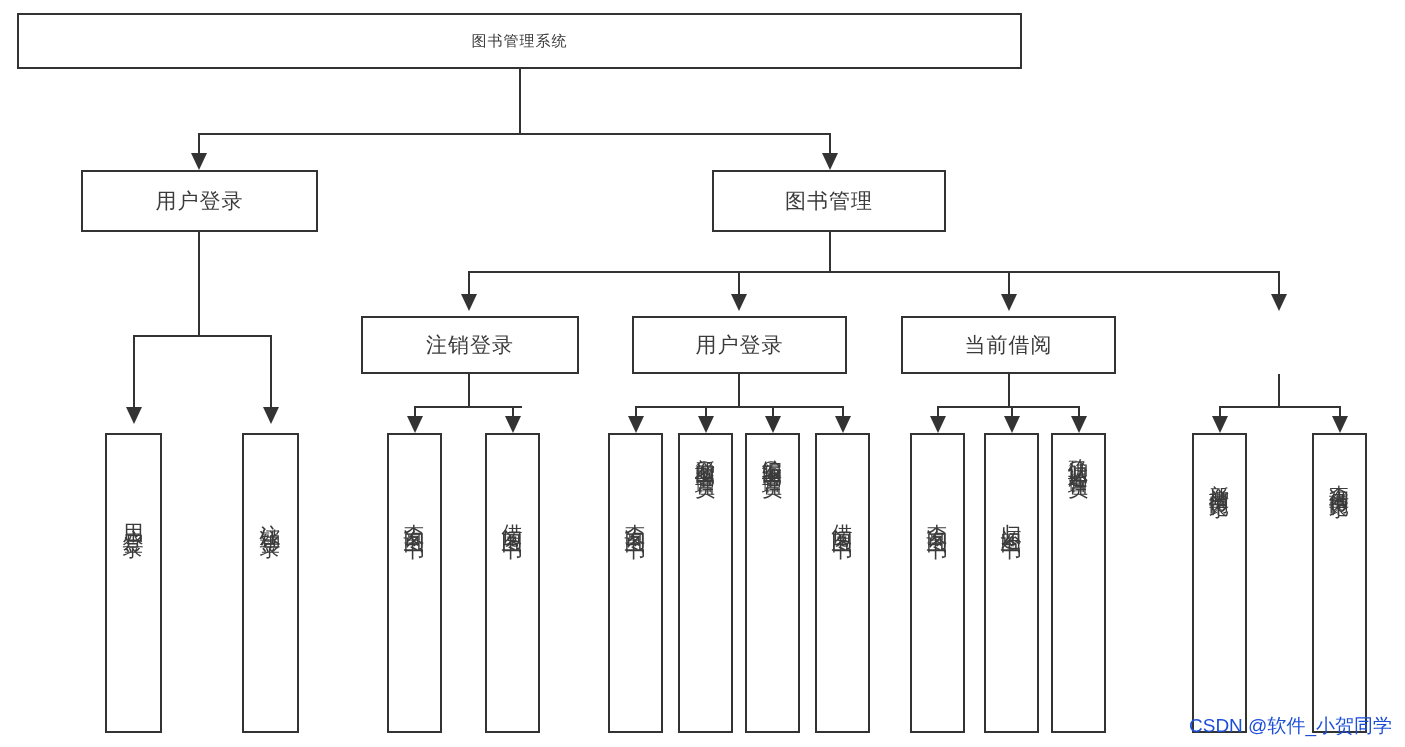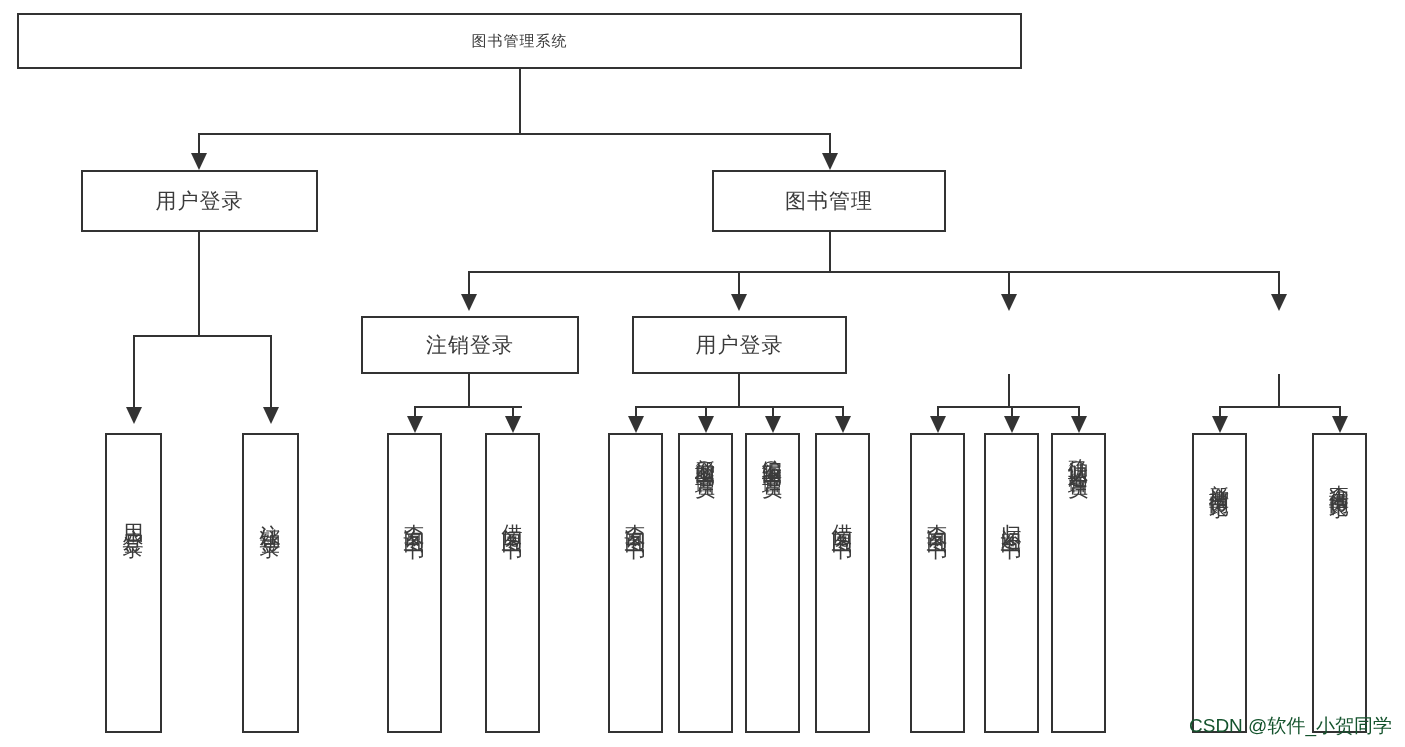--- a/index.html
+++ b/index.html
@@ -60,21 +60,21 @@
     position:absolute;
     width:0;height:0;
     border-left:8px solid transparent;
     border-right:8px solid transparent;
     border-top:17px solid #333333;
     z-index:2;
   }
   
   #watermark{
     position:absolute;
-    color:#14532d;
+    color:#1d4ed8;
     font-size:19px;
     white-space:nowrap;
     z-index:6;
     user-select:none;
   }
 </style>
 </head>
 <body>
 
 <div id="canvas">
@@ -118,20 +118,23 @@
   <div class="arrow" style="left:1001px;top:294px;"></div>
   <div class="vline" style="left:1278px;top:271px;height:25px;"></div>
   <div class="arrow" style="left:1271px;top:294px;"></div>
 
   <div class="node" style="left:361px;top:316px;width:218px;height:58px;">
     <span class="lbl">注销登录</span>
   </div>
   <div class="node" style="left:632px;top:316px;width:215px;height:58px;">
     <span class="lbl">用户登录</span>
   </div>
+  <div class="node" style="left:901px;top:316px;width:215px;height:58px;">
+    <span class="lbl">当前借阅</span>
+  </div>
 
   <div class="vline" style="left:468px;top:374px;height:34px;"></div>
   <div class="hline" style="left:414px;top:406px;width:108px;"></div>
   <div class="vline" style="left:414px;top:406px;height:12px;"></div>
   <div class="arrow" style="left:407px;top:416px;"></div>
   <div class="vline" style="left:512px;top:406px;height:12px;"></div>
   <div class="arrow" style="left:505px;top:416px;"></div>
 
   <div class="vline" style="left:738px;top:374px;height:34px;"></div>
   <div class="hline" style="left:635px;top:406px;width:208px;"></div>

